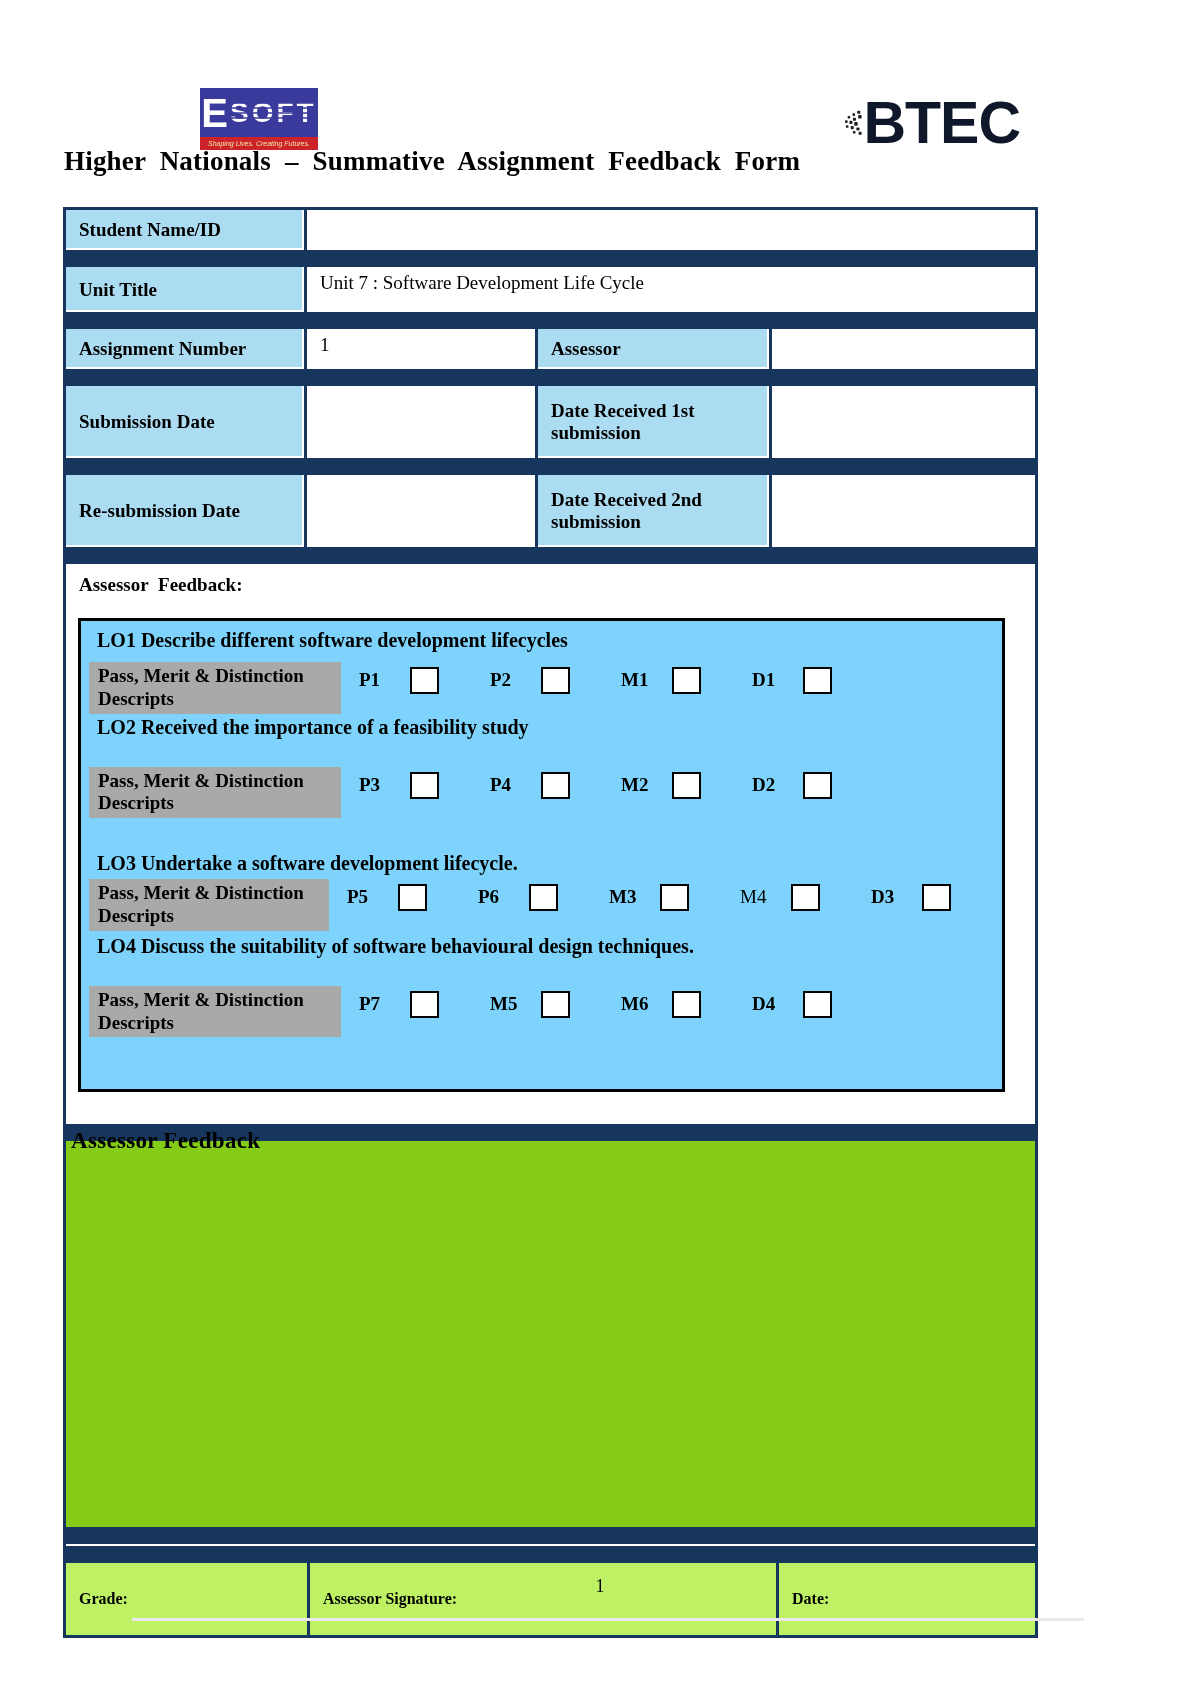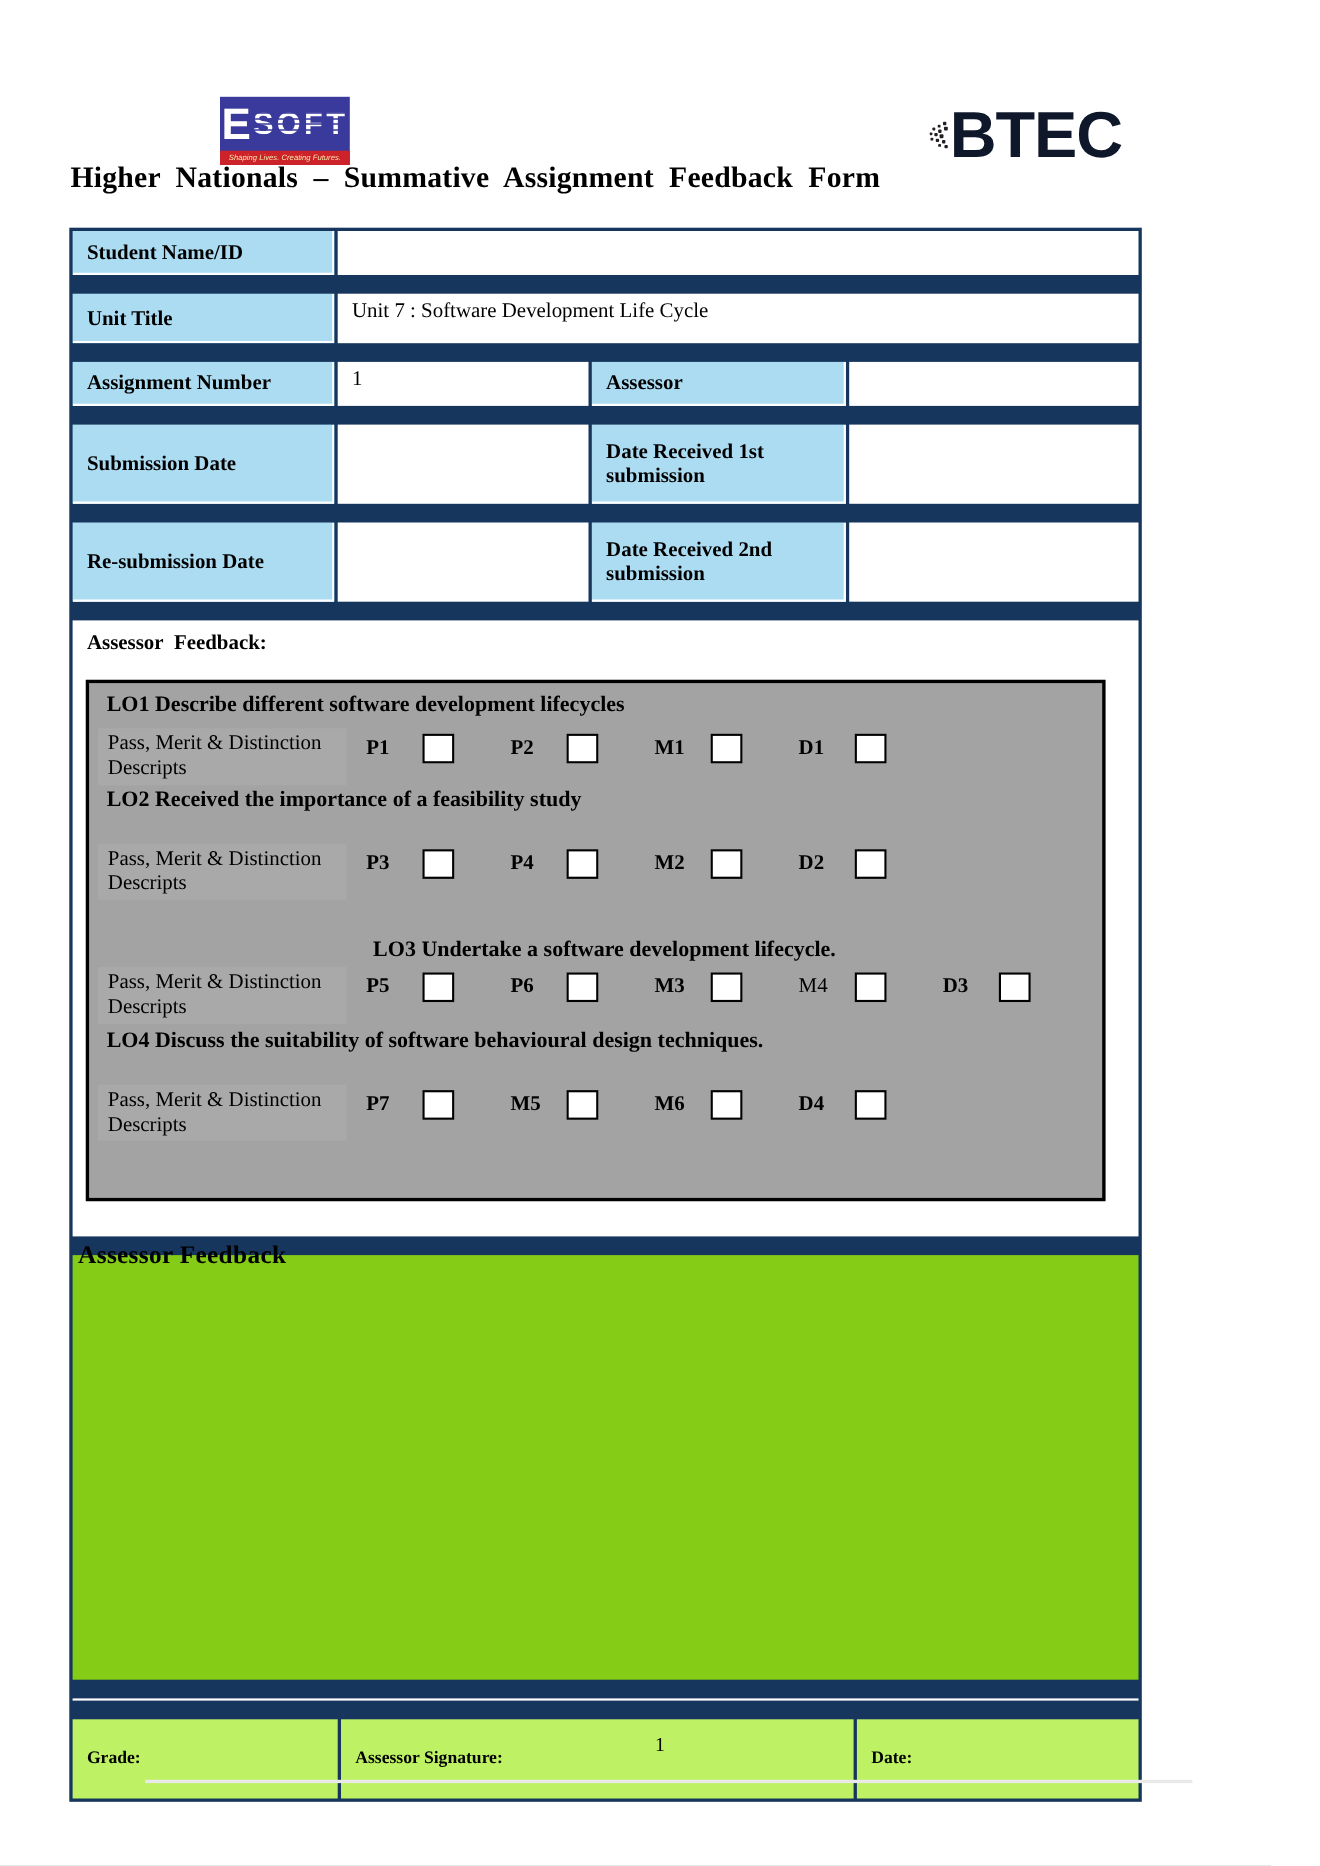--- a/index.html
+++ b/index.html
@@ -76,31 +76,31 @@
   .spacer { height: 2px; background: #ffffff; }
 
   
   .feedback-cell { background: #ffffff; height: 560px; position: relative; }
   .section-label {
     padding: 10px 0 0 13px; font-weight: bold; font-size: 19px; word-spacing: 5px;
   }
   .lo-box {
     margin: 22px 30px 0 12px;
     border: 3px solid #000000;
-    height: 474px; background: #a3a3a3;
+    height: 474px; background: #7dd3fc;
     padding-top: 4px;
   }
   .lo-title { font-weight: bold; font-size: 20px; margin-left: 16px; }
-  .t1 { margin-top: 4px; } .t2 { margin-top: 2px; } .t3 { margin-top: 34px; text-align: center; } .t4 { margin-top: 4px; }
+  .t1 { margin-top: 4px; } .t2 { margin-top: 2px; } .t3 { margin-top: 34px; } .t4 { margin-top: 4px; }
   .crit-row { display: flex; align-items: flex-start; margin-left: 8px; }
   .m1 { margin-top: 10px; } .m2 { margin-top: 28px; } .m3 { margin-top: 4px; } .m4 { margin-top: 28px; }
   .crit-label {
-    width: 226px; min-height: 46px; background: #A9A9A9;
+    width: 252px; min-height: 46px; background: #A9A9A9;
     padding: 3px 10px 3px 9px;
-    font-weight: normal; font-size: 19px; line-height: 1.2;
+    font-weight: bold; font-size: 19px; line-height: 1.2;
   }
   .crit-items { display: flex; padding-left: 18px; padding-top: 5px; }
   .crit-item { display: flex; align-items: flex-start; width: 131px; }
   .crit-name { font-weight: bold; font-size: 19px; width: 51px; line-height: 1; padding-top: 3px; }
   .crit-name.normal { font-weight: normal; }
   .crit-box {
     width: 29px; height: 27px; border: 2px solid #000000; background: #ffffff;
     display: inline-block;
   }
 

